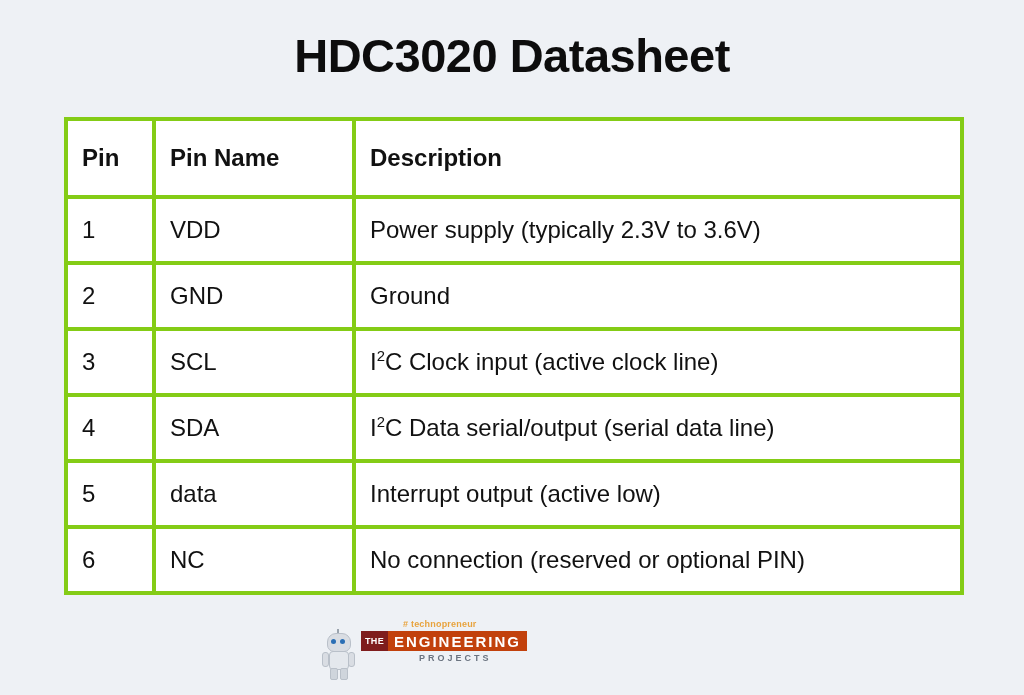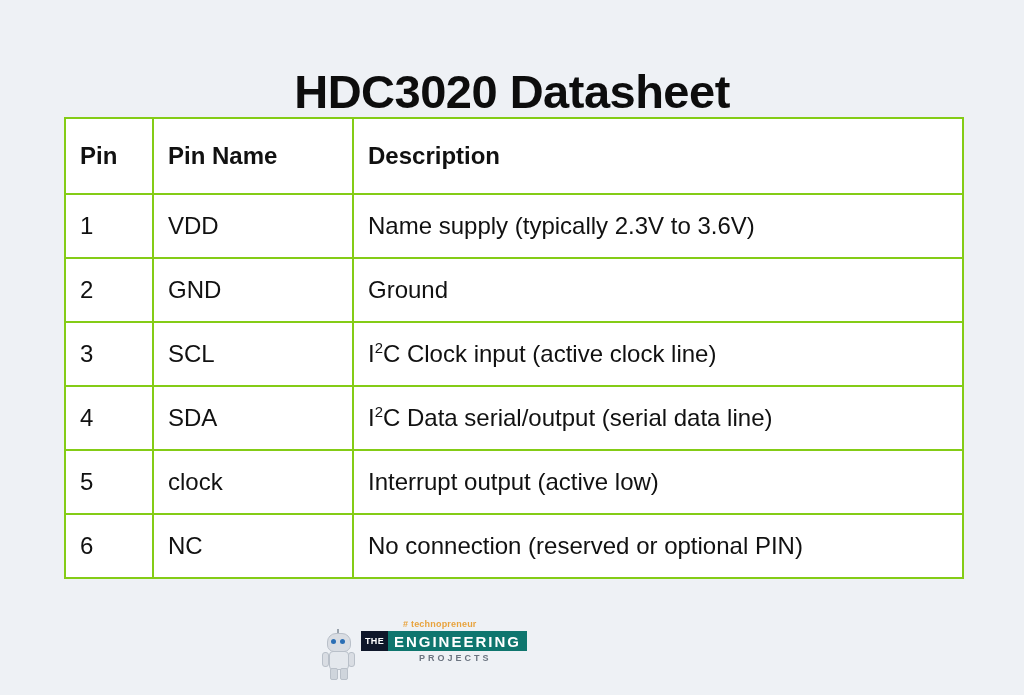--- a/index.html
+++ b/index.html
@@ -23,34 +23,33 @@
   .title {
     position: absolute;
     top: 28px;
     left: 0;
     width: 1024px;
     text-align: center;
     font-size: 47px;
     font-weight: bold;
     color: #0d0d0d;
     letter-spacing: -0.5px;
-    margin-top: 36px;
   }
   table.pintable {
     position: absolute;
     top: 117px;
     left: 64px;
     width: 900px;
     border-collapse: collapse;
     background: #ffffff;
     table-layout: fixed;
   }
   table.pintable th,
   table.pintable td {
-    border: 2px solid #84cc16;
+    border: 4px solid #84cc16;
     padding: 0 14px;
     text-align: left;
     vertical-align: middle;
     color: #111111;
     background: #ffffff;
   }
   table.pintable th {
     height: 74px;
     font-size: 24px;
     font-weight: bold;
@@ -154,31 +153,31 @@
     font-weight: bold;
     margin: 0 0 2px 42px;
     letter-spacing: 0.2px;
   }
   .brand .bar {
     display: flex;
     align-items: stretch;
     height: 20px;
   }
   .brand .bar .the {
-    background: #0f172a;
+    background: #7f1d1d;
     color: #ffffff;
     font-size: 9px;
     font-weight: bold;
     display: flex;
     align-items: center;
     padding: 0 4px;
     letter-spacing: 0.3px;
   }
   .brand .bar .eng {
-    background: #0f766e;
+    background: #c2410c;
     color: #ffffff;
     font-size: 15px;
     font-weight: bold;
     display: flex;
     align-items: center;
     padding: 0 6px;
     letter-spacing: 2px;
   }
   .brand .projects {
     font-size: 9px;
@@ -205,40 +204,40 @@
       <tr>
         <th>Pin</th>
         <th>Pin Name</th>
         <th>Description</th>
       </tr>
     </thead>
     <tbody>
       <tr>
         <td>1</td>
         <td>VDD</td>
-        <td><span>Name supply (typically 2.3V to 3.6V)</span><sup></sup><span></span></td>
+        <td><span>Power supply (typically 2.3V to 3.6V)</span><sup></sup><span></span></td>
       </tr>
       <tr>
         <td>2</td>
         <td>GND</td>
         <td><span>Ground</span><sup></sup><span></span></td>
       </tr>
       <tr>
         <td>3</td>
         <td>SCL</td>
         <td><span>I</span><sup>2</sup><span>C Clock input (active clock line)</span></td>
       </tr>
       <tr>
         <td>4</td>
         <td>SDA</td>
         <td><span>I</span><sup>2</sup><span>C Data serial/output (serial data line)</span></td>
       </tr>
       <tr>
         <td>5</td>
-        <td>clock</td>
+        <td>data</td>
         <td><span>Interrupt output (active low)</span><sup></sup><span></span></td>
       </tr>
       <tr>
         <td>6</td>
         <td>NC</td>
         <td><span>No connection (reserved or optional PIN)</span><sup></sup><span></span></td>
       </tr>
     </tbody>
   </table>
 

